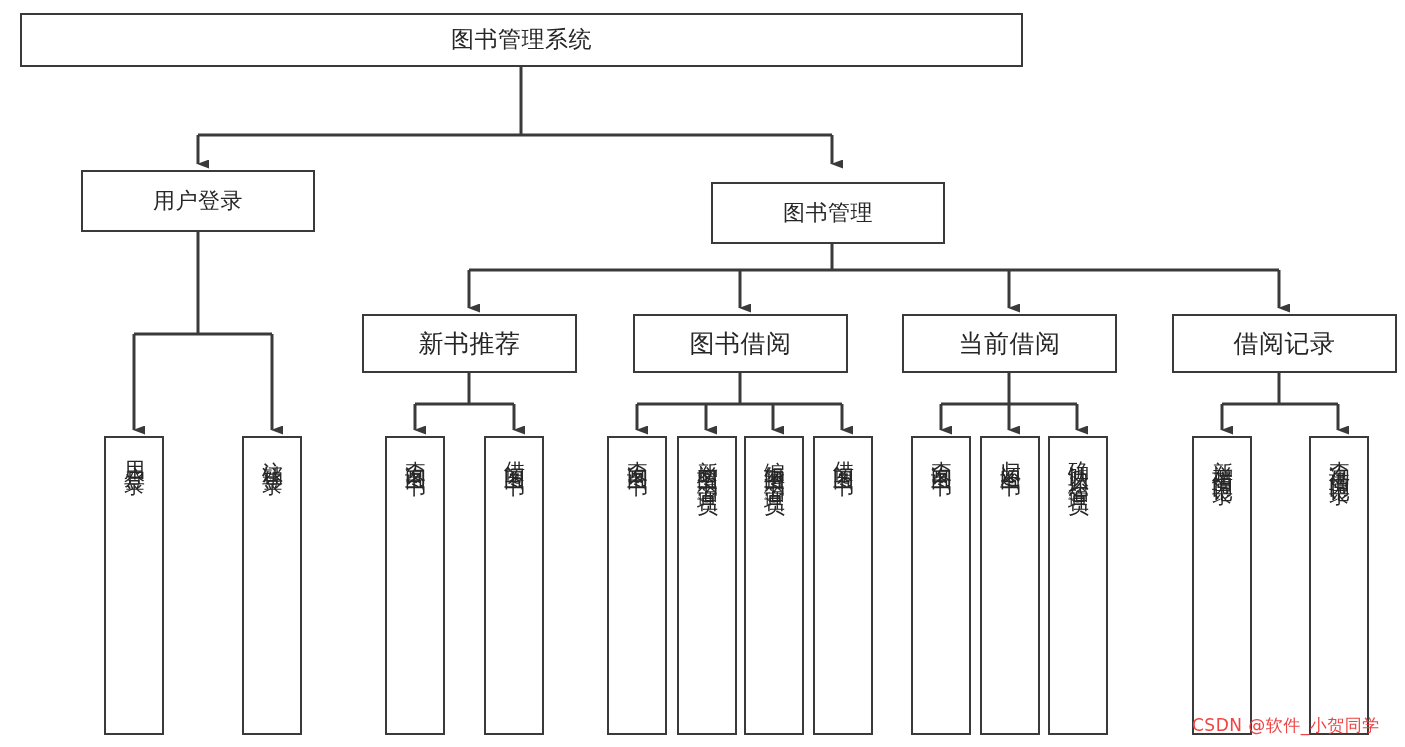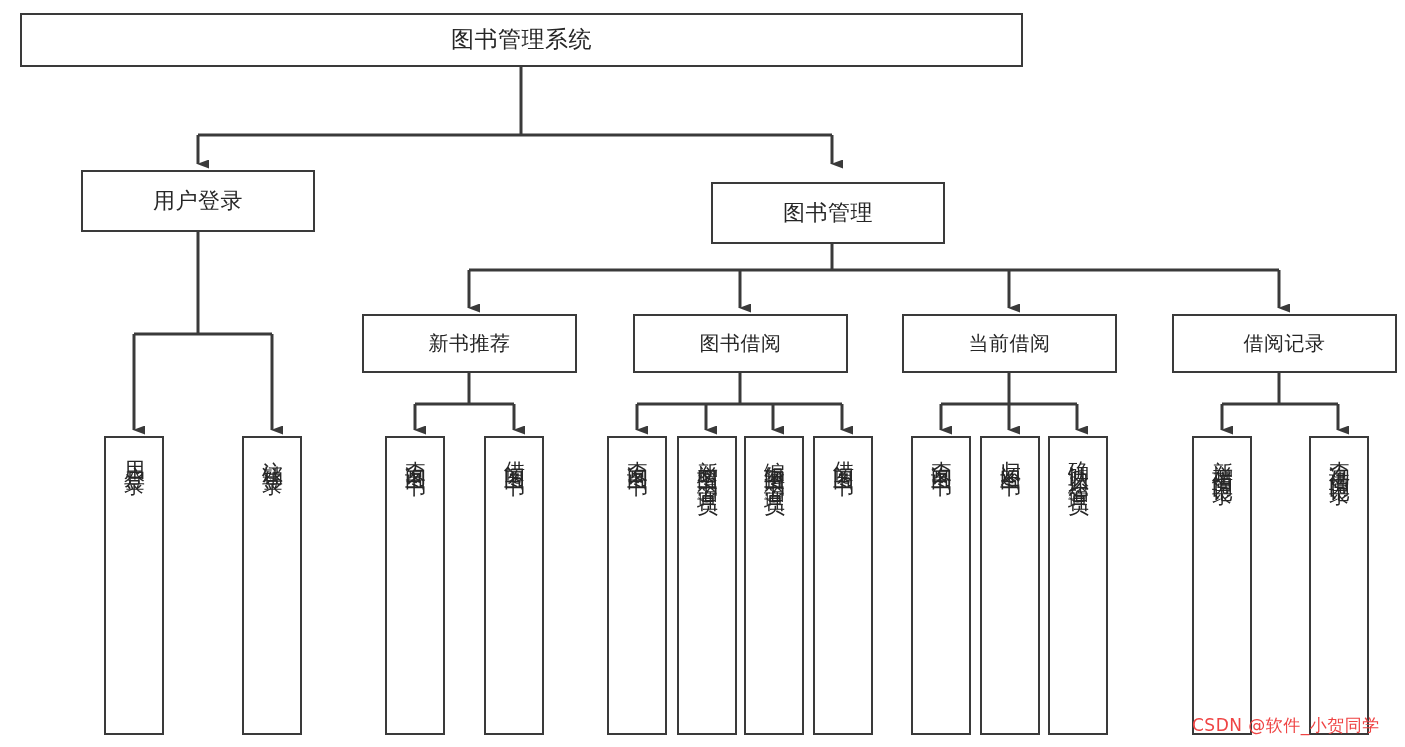--- a/index.html
+++ b/index.html
@@ -43,21 +43,21 @@
     text-align: center;
     white-space: pre;
   }
   
   .node.horiz .label {
     writing-mode: horizontal-tb;
     letter-spacing: 0.5px;
   }
   .node.root .label { font-size: 23px; }
   .node.lvl2 .label { font-size: 22px; }
-  .node.lvl3 .label { font-size: 20px; text-align: center; }
+  .node.lvl3 .label { font-size: 25px; text-align: center; }
 
   
   .node.leaf {
     align-items: flex-start;
     padding-top: 6px;
   }
   .node.leaf .label {
     writing-mode: vertical-rl;
     text-orientation: upright;
     font-size: 21px;

